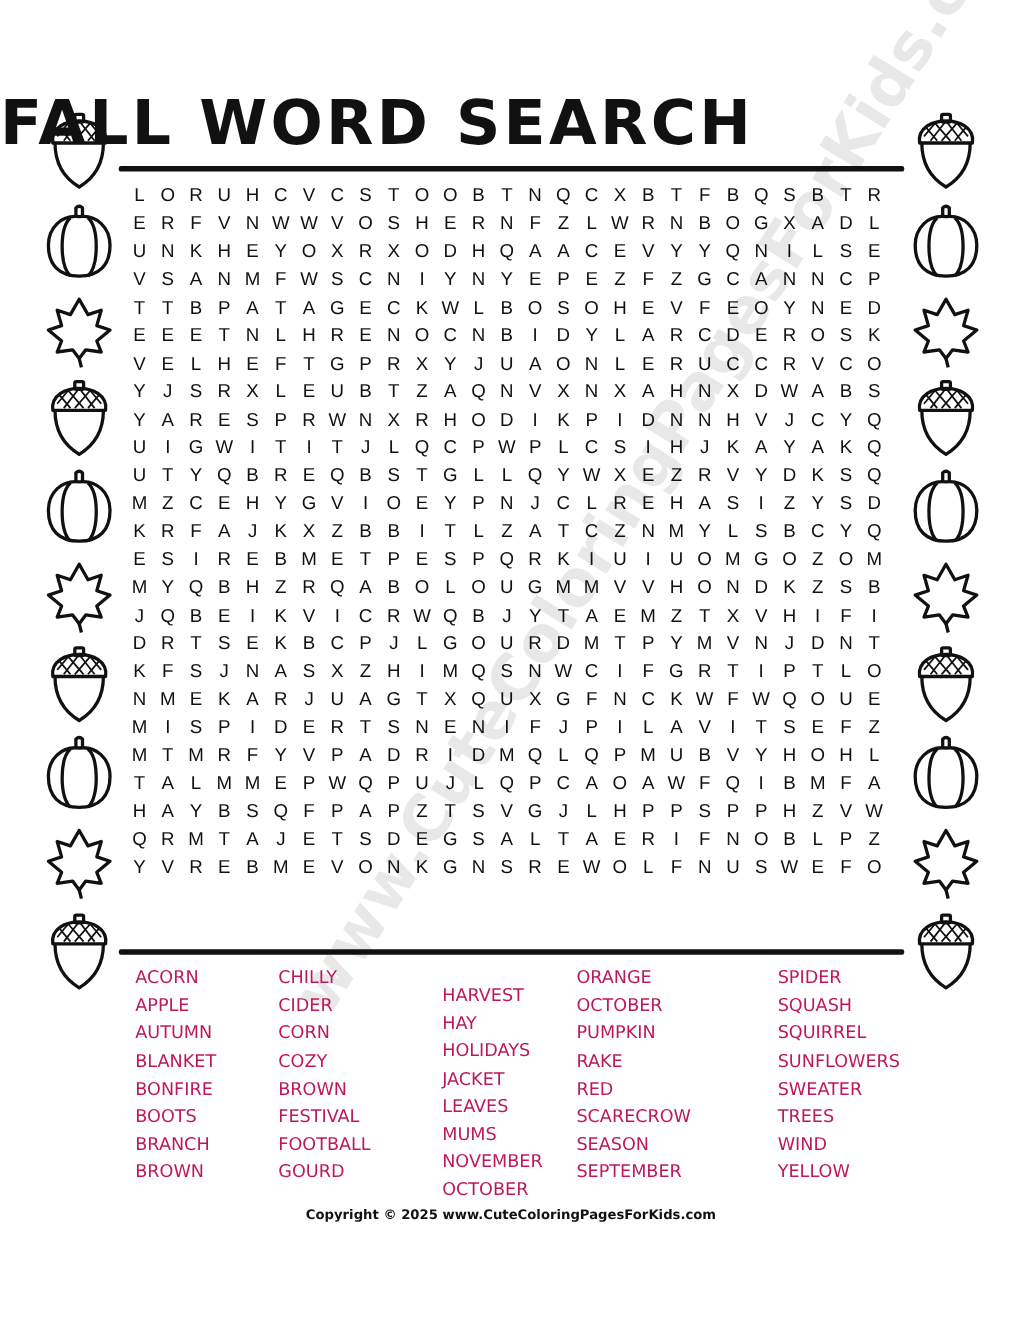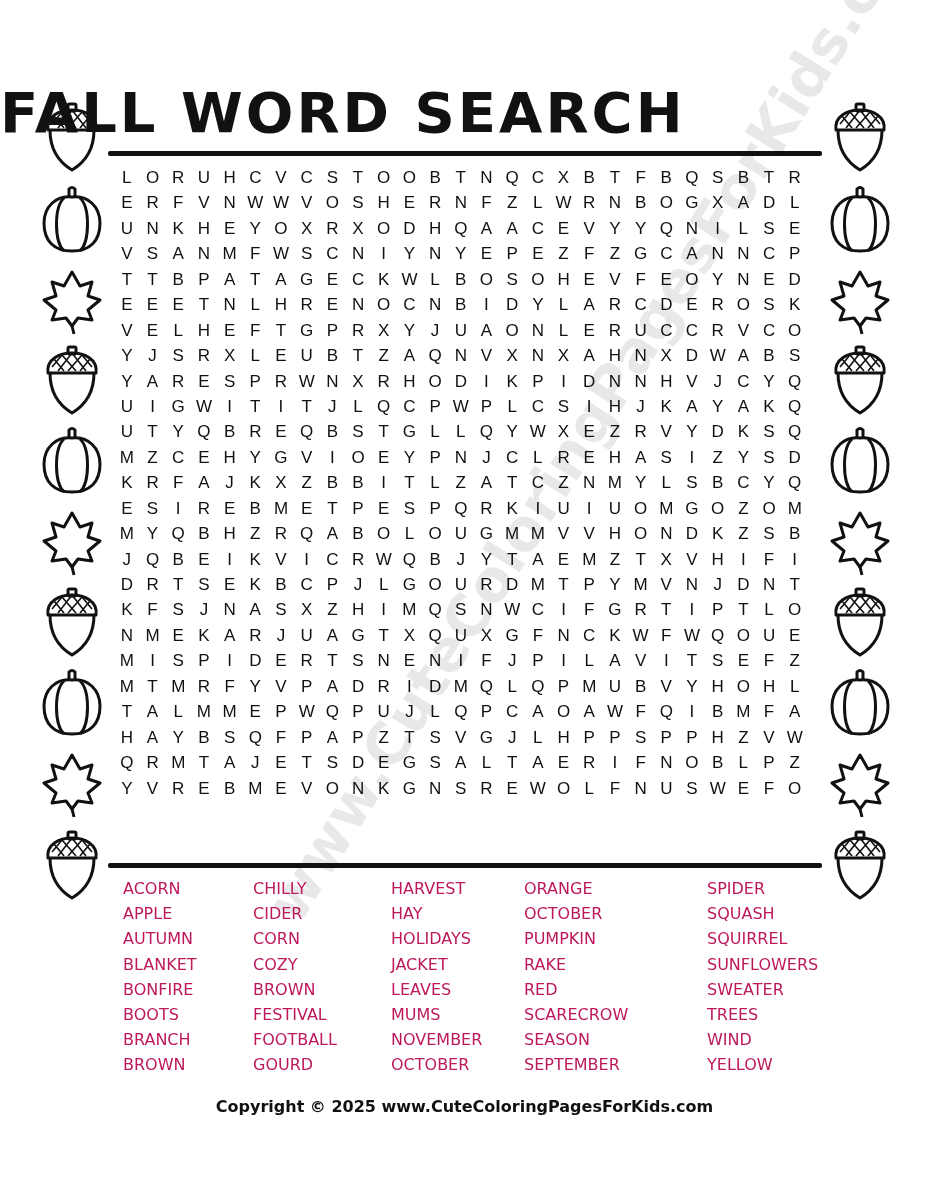--- a/index.html
+++ b/index.html
@@ -20,21 +20,21 @@
   .watermark {
     position:absolute; left:70px; top:500px; width:900px; text-align:center;
     font-family:"DejaVu Sans", sans-serif; font-weight:bold; font-size:58px; color:rgba(0,0,0,0.09);
     transform:rotate(-58deg); transform-origin:center; pointer-events:none; white-space:nowrap;
   }
   .words { position:absolute; top:876px; left:0; width:929px; height:200px; }
   .wcol { position:absolute; top:0; }
   .word { font-family:"DejaVu Sans", sans-serif; font-size:16px; line-height:25.2px; color:#be185d; }
   .footer {
     position:absolute; top:1097px; left:0; width:929px; text-align:center;
-    font-family:"DejaVu Sans", sans-serif; font-weight:bold; font-size:16px; color:#111;
+    font-family:"DejaVu Sans", sans-serif; font-weight:bold; font-size:12px; color:#111;
   }
   .icon { position:absolute; width:64px; height:74px; }
   .icon svg { width:100%; height:100%; }
 </style>
 </head>
 <body>
 
 <div class="title">FALL WORD SEARCH</div>
 <div class="rule top"></div>
 
@@ -734,21 +734,21 @@
     <div class="wcol" style="left: 253px;">
       <div class="word">CHILLY</div>
       <div class="word">CIDER</div>
       <div class="word">CORN</div>
       <div class="word">COZY</div>
       <div class="word">BROWN</div>
       <div class="word">FESTIVAL</div>
       <div class="word">FOOTBALL</div>
       <div class="word">GOURD</div>
     </div>
-    <div class="wcol" style="left: 391px;">
+    <div class="wcol" style="left: 402px; margin-top: 16px;">
       <div class="word">HARVEST</div>
       <div class="word">HAY</div>
       <div class="word">HOLIDAYS</div>
       <div class="word">JACKET</div>
       <div class="word">LEAVES</div>
       <div class="word">MUMS</div>
       <div class="word">NOVEMBER</div>
       <div class="word">OCTOBER</div>
     </div>
     <div class="wcol" style="left: 524px;">

